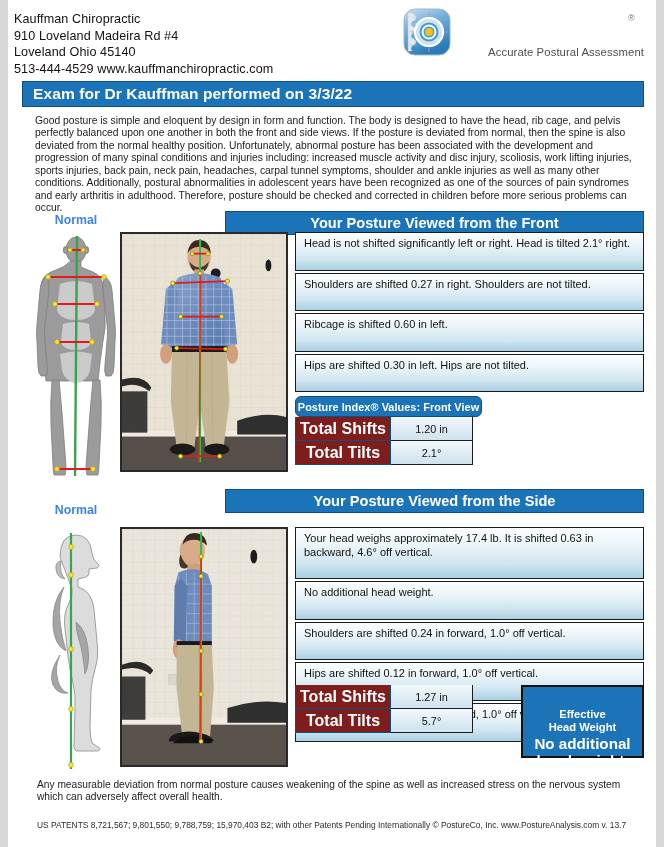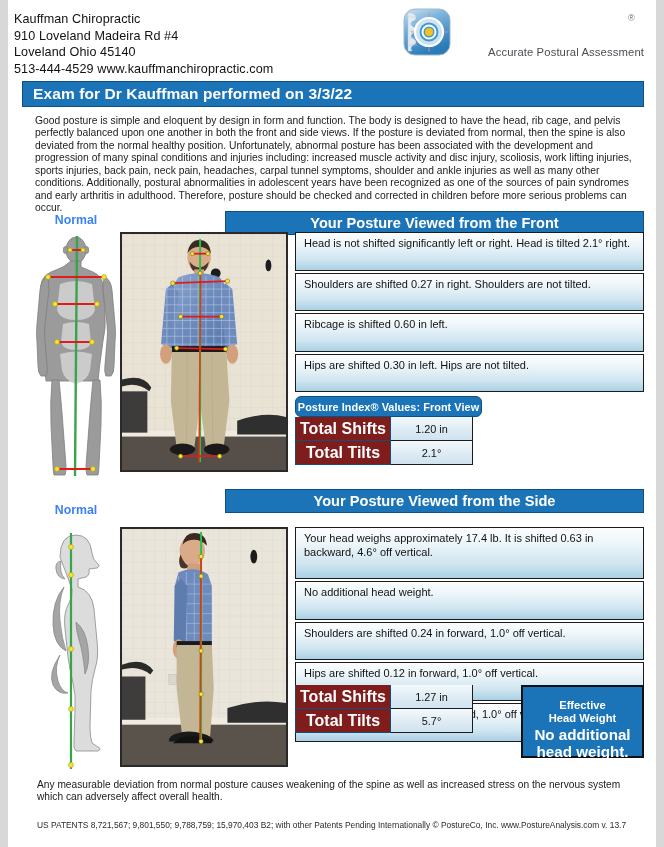--- a/index.html
+++ b/index.html
@@ -120,21 +120,21 @@
     background:linear-gradient(to bottom,#f3f9fc 0%,#dceaf3 60%,#cfe3ef 100%);
     border:1px solid #1b1b1b; border-top:none; border-left:none;
     display:flex;align-items:center;justify-content:center;
     font-size:10.9px; color:#111;
   }
 
   
   .ehw{
     position:absolute; left:513px; width:123px; height:73px;
     background:#1b74b8; border:2px solid #111; box-sizing:border-box;
-    color:#fff; text-align:center; padding-top:12px;
+    color:#fff; text-align:center; padding-top:21px;
   }
   .ehw-t{font-size:11.2px; font-weight:bold; line-height:12.6px;}
   .ehw-v{font-size:15.2px; font-weight:bold; line-height:17px; margin-top:2px;}
 
   
   .foot1{
     position:absolute; left:29px; top:779px; width:600px;
     font-size:10.2px; line-height:12.4px; color:#1a1a1a;
   }
   .foot2{

